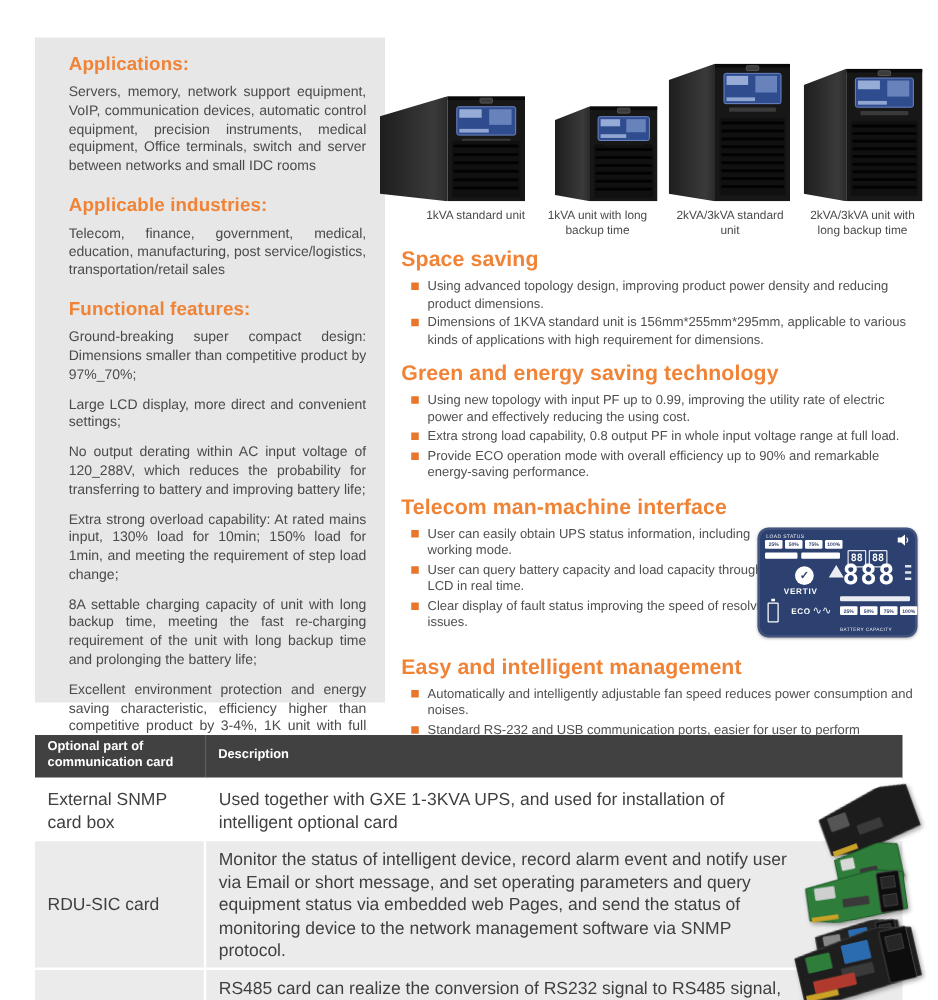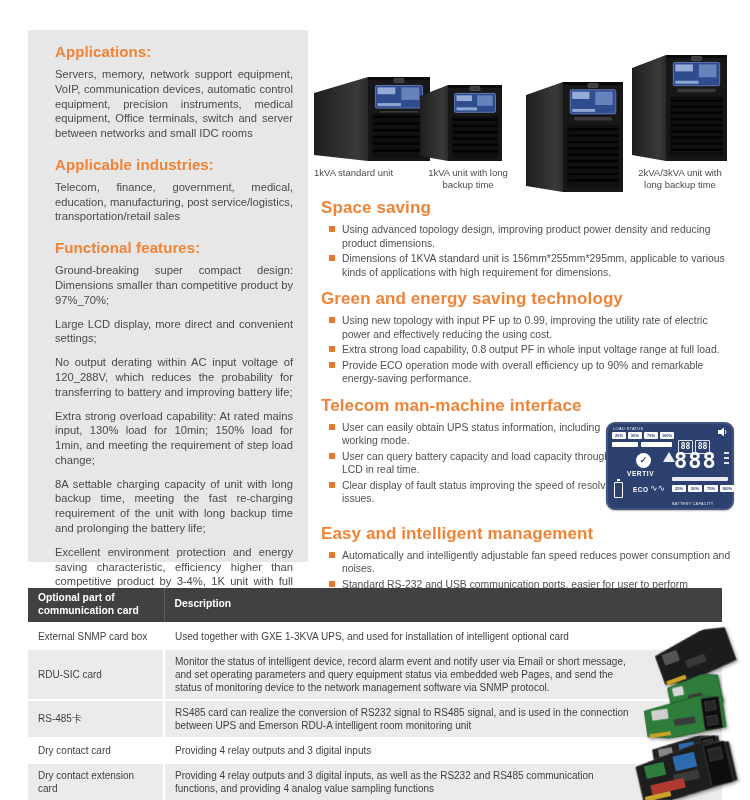--- a/index.html
+++ b/index.html
@@ -27,21 +27,21 @@
     color:var(--body-text,#4A4A4A);text-align:justify;
   }
 
   
   #products{
     position:absolute;left:314px;top:34px;width:424px;height:158px;
     display:flex;align-items:flex-end;justify-content:space-between;
   }
   .product{
     margin:0;width:25%;display:flex;flex-direction:column;
-    justify-content:flex-end;align-items:flex-start;height:158px;
+    justify-content:flex-end;align-items:flex-end;height:158px;
   }
   .product-img{display:flex;align-items:flex-end;justify-content:center}
   .product-caption{
     font-size:9.5px;color:#4a4a4a;text-align:center;line-height:1.25;
     margin-top:6px;height:25px;max-width:96px;
   }
 
   
   #right-col{position:absolute;left:318px;top:198px;width:416px}
   .feat-section{margin-bottom:10px;position:relative}
@@ -108,21 +108,21 @@
   table{width:100%;border-collapse:collapse;table-layout:fixed}
   col.c1{width:136px}
   thead th{
     background:var(--th-bg,#414141);color:#fff;text-align:left;
     font-size:10.3px;font-weight:bold;line-height:1.25;
     padding:4px 10px;height:30px;box-sizing:border-box;vertical-align:middle;
     border-bottom:3px solid #fff;
   }
   thead th.desc{border-left:1px solid #5e5e5e}
   tbody td{
-    font-size:10px;color:#3f3f3f;line-height:1.3;vertical-align:middle;
+    font-size:14px;color:#3f3f3f;line-height:1.3;vertical-align:middle;
     padding:5px 10px;box-sizing:border-box;
   }
   tbody tr{background:#ffffff}
   tbody tr.alt{background:var(--row-alt,#EBEBEB)}
   tbody tr td{border-bottom:2px solid #fff}
   td.cell-desc{border-left:2px solid #fff;padding-right:92px}
   .card-img{position:absolute;z-index:3}
   .card-img svg{display:block;filter:drop-shadow(1px 2px 1.5px rgba(0,0,0,.35))}
 </style>
 </head>
@@ -233,20 +233,21 @@
             <rect x="41.8" y="52.55555555555555" width="50.4" height="2.4" rx="1.2" fill="#000" opacity="0.85"></rect>
             <rect x="41.8" y="58.911111111111104" width="50.4" height="2.4" rx="1.2" fill="#000" opacity="0.85"></rect>
             <rect x="41.8" y="65.26666666666667" width="50.4" height="2.4" rx="1.2" fill="#000" opacity="0.85"></rect>
             <rect x="41.8" y="71.62222222222222" width="50.4" height="2.4" rx="1.2" fill="#000" opacity="0.85"></rect>
             <rect x="41.8" y="77.97777777777777" width="50.4" height="2.4" rx="1.2" fill="#000" opacity="0.85"></rect>
             <rect x="41.8" y="84.33333333333333" width="50.4" height="2.4" rx="1.2" fill="#000" opacity="0.85"></rect>
             <rect x="41.8" y="90.68888888888888" width="50.4" height="2.4" rx="1.2" fill="#000" opacity="0.85"></rect>
             <rect x="41.8" y="97.04444444444444" width="50.4" height="2.4" rx="1.2" fill="#000" opacity="0.85"></rect>
   </svg>
         </div>
+        <figcaption class="product-caption">2kVA/3kVA standard unit</figcaption>
       </figure>
       <figure class="product">
         <div class="product-img">
           <svg width="95" height="106" viewBox="0 0 95 106" role="img">
     <defs>
       <linearGradient id="side3" x1="0" y1="0" x2="1" y2="0">
         <stop offset="0" stop-color="#1e1e1e"></stop>
                 <stop offset="0.8" stop-color="#3a3a3a"></stop>
                 <stop offset="1" stop-color="#2a2a2a"></stop>
       </linearGradient>

